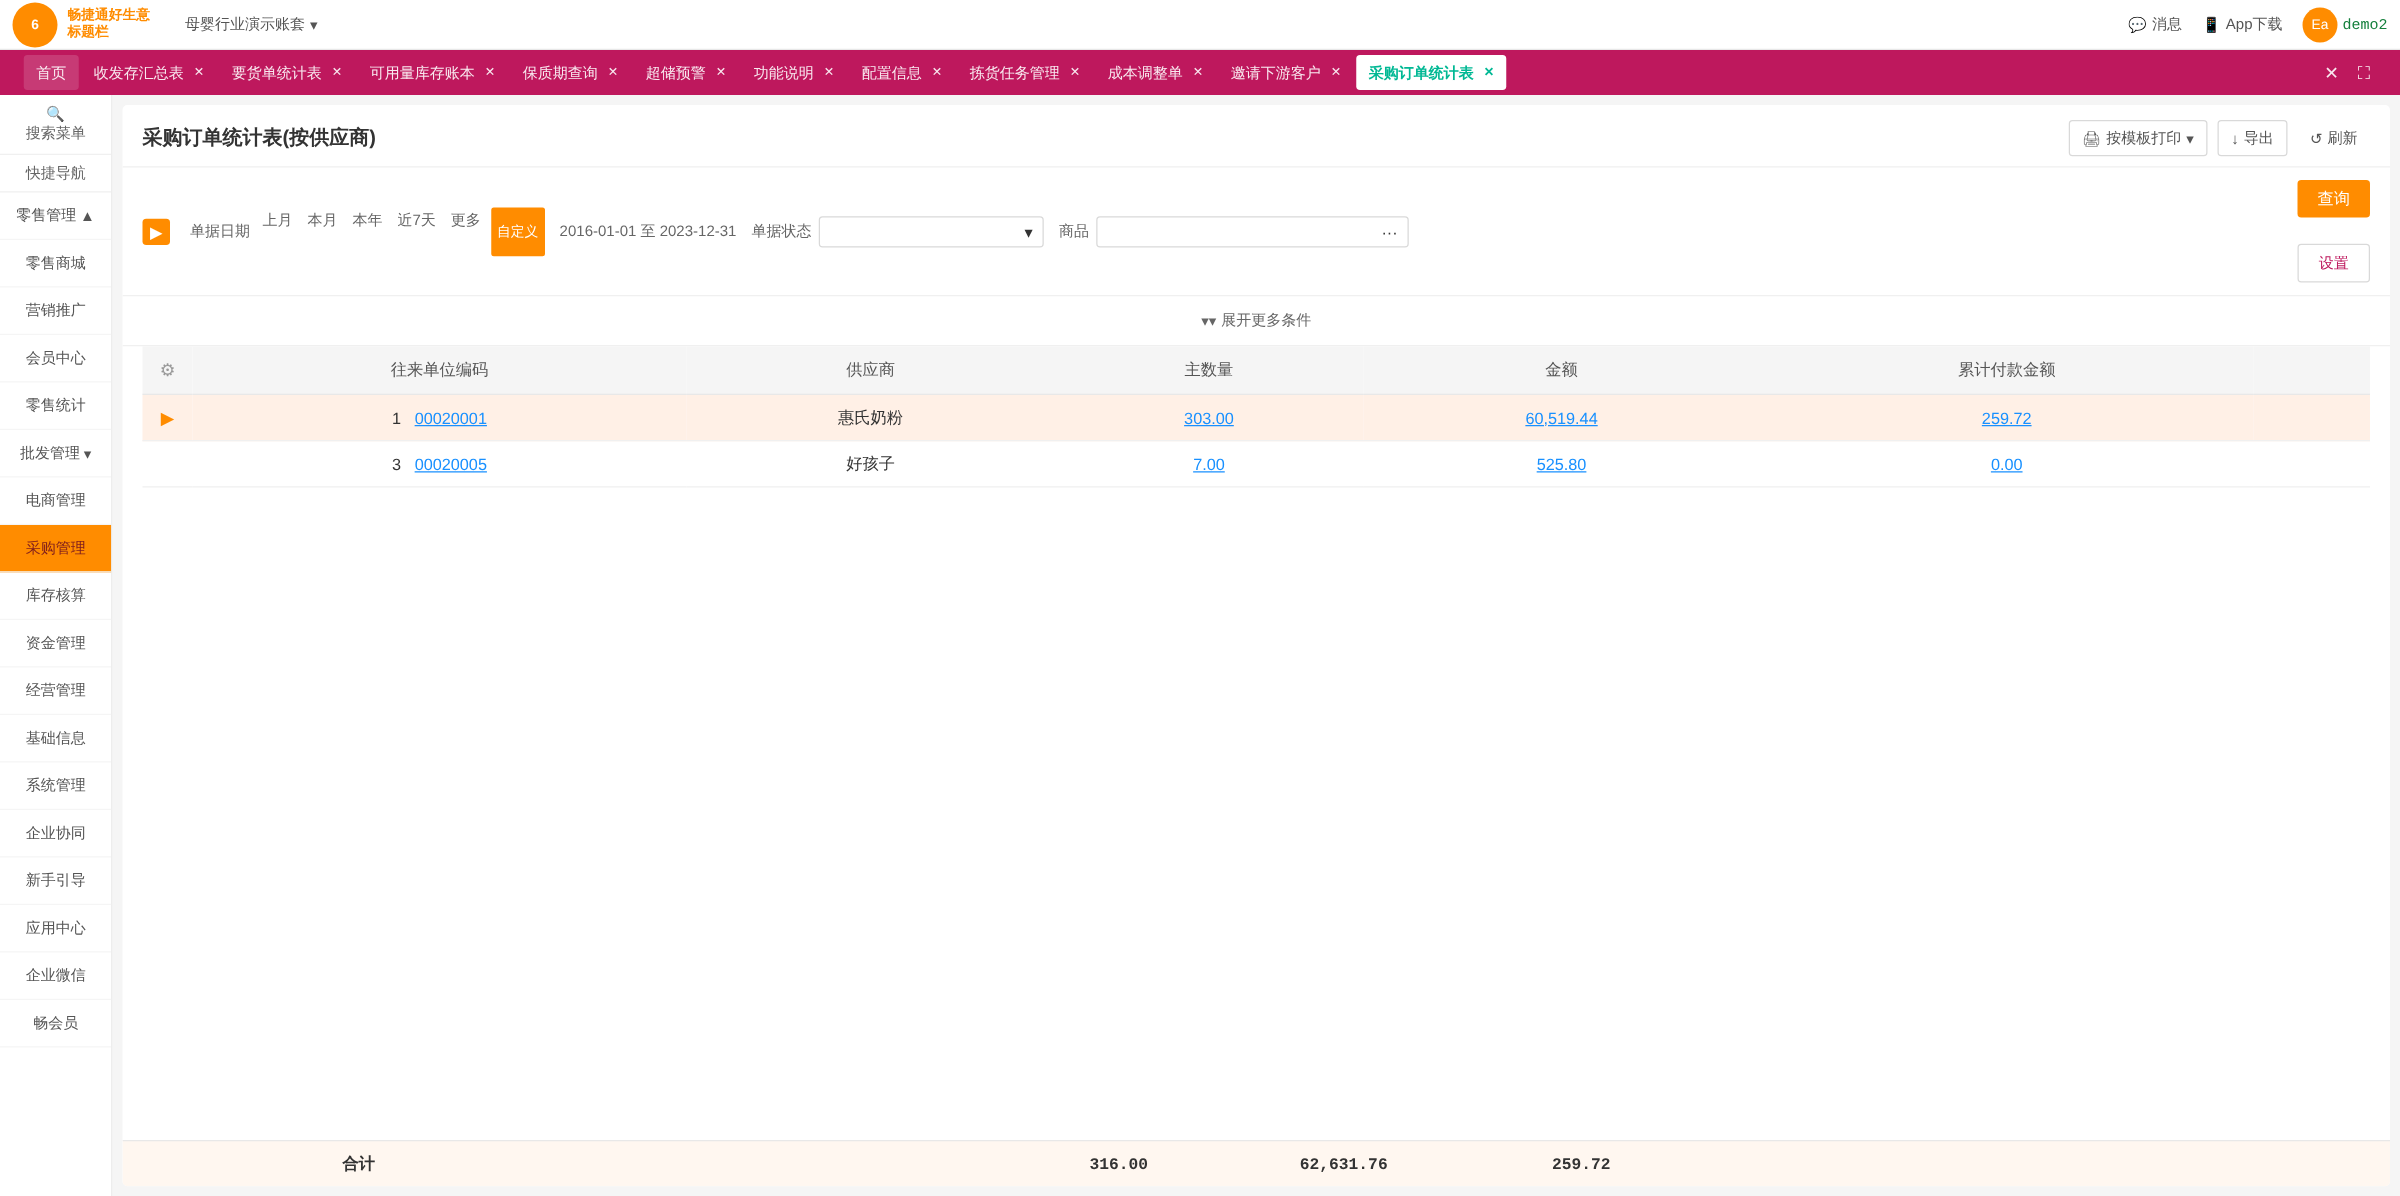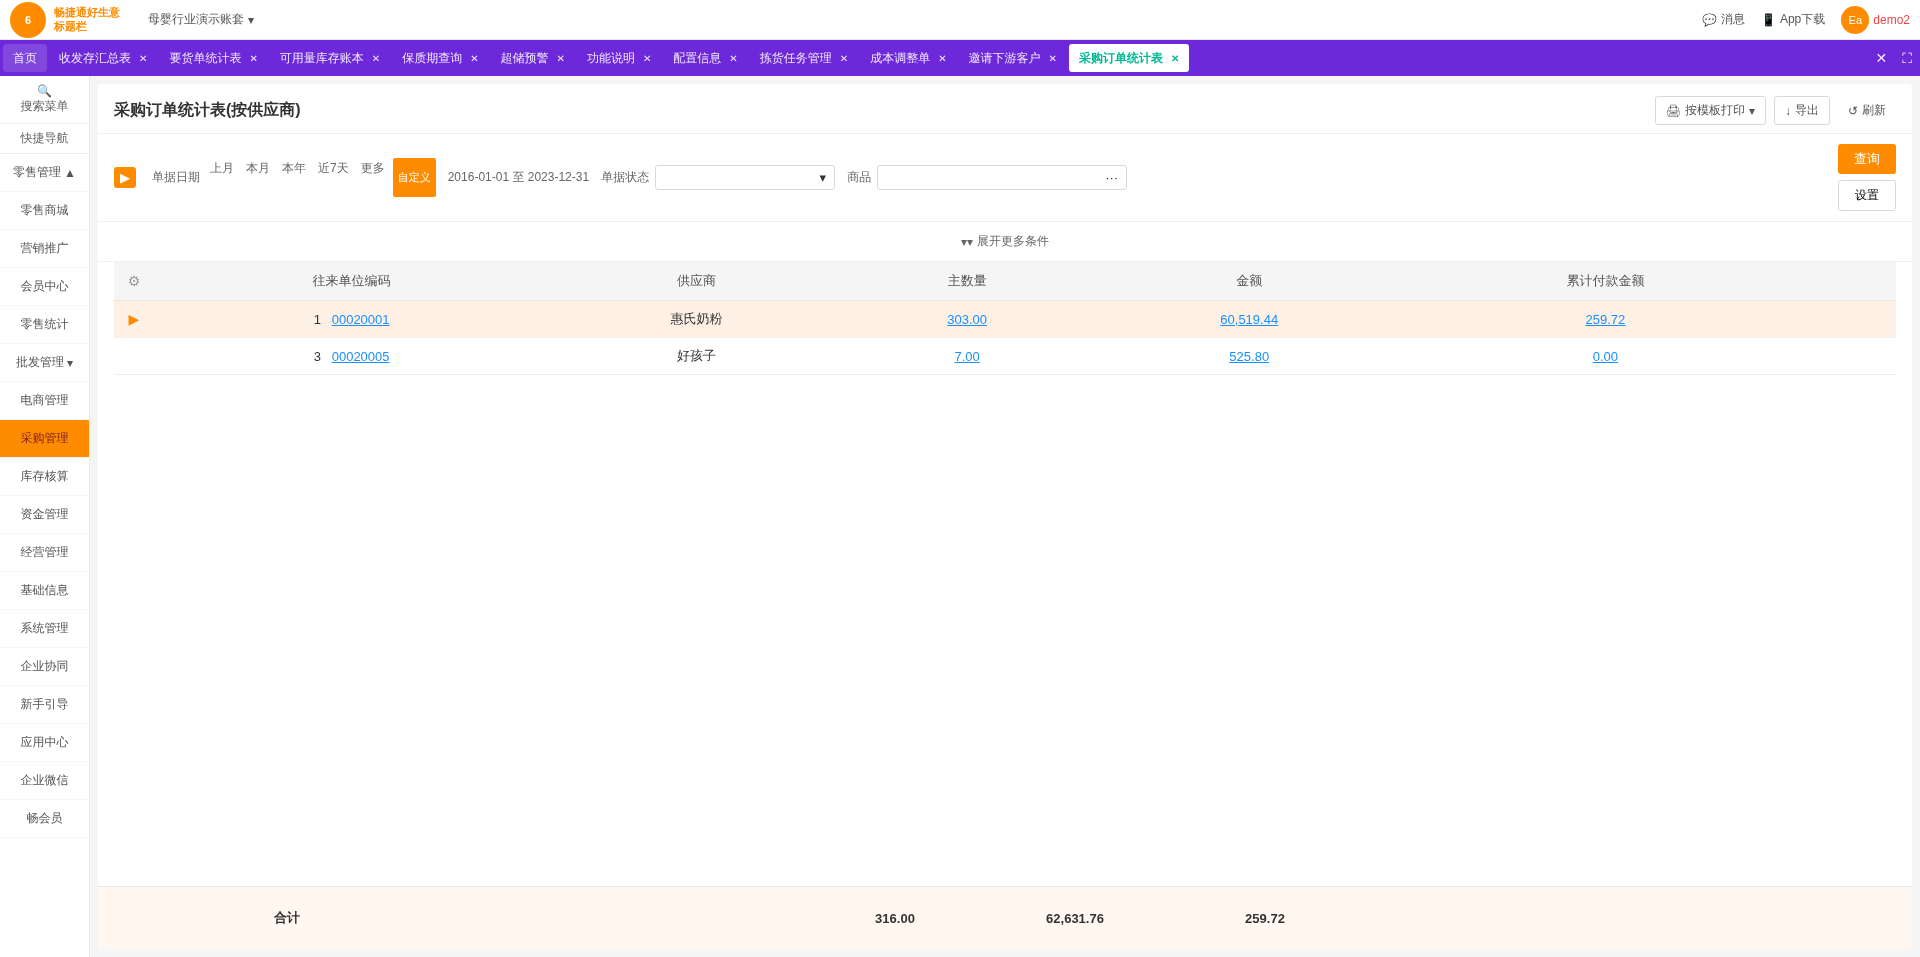--- a/index.html
+++ b/index.html
@@ -6,24 +6,24 @@
     body { font-family: 'Microsoft YaHei', sans-serif; font-size: 13px; color: #333; background: #f0f2f5; display: flex; flex-direction: column; height: 957px; overflow: hidden; }
 
     
     .top-bar { height: 40px; background: #fff; display: flex; align-items: center; padding: 0 10px; border-bottom: 1px solid #e8e8e8; justify-content: space-between; }
     .logo-area { display: flex; align-items: center; gap: 8px; }
     .logo-icon { width: 36px; height: 36px; background: #ff8c00; border-radius: 50%; display: flex; align-items: center; justify-content: center; color: white; font-size: 11px; font-weight: bold; }
     .workspace-selector { display: flex; align-items: center; gap: 4px; font-size: 12px; color: #555; margin-left: 20px; cursor: pointer; }
     .top-right { display: flex; align-items: center; gap: 16px; }
     .top-icon-btn { display: flex; align-items: center; gap: 4px; font-size: 12px; color: #555; cursor: pointer; }
     .avatar { width: 28px; height: 28px; border-radius: 50%; background: #ff8c00; display: flex; align-items: center; justify-content: center; color: white; font-size: 11px; }
-    .user-name { font-size: 12px; color: #ef4444; }
-
-    
-    .nav-tabs { height: 36px; background: #6d28d9; display: flex; align-items: center; padding: 0 3px; gap: 2px; overflow: hidden; }
+    .user-name { font-size: 12px; color: #15803d; font-family: Liberation Mono, monospace; }
+
+    
+    .nav-tabs { height: 36px; background: #be185d; display: flex; align-items: center; padding: 0 19px; gap: 2px; overflow: hidden; }
     .nav-tab { height: 28px; padding: 0 10px; border-radius: 3px; display: flex; align-items: center; gap: 5px; font-size: 12px; color: rgba(255,255,255,0.9); cursor: pointer; white-space: nowrap; }
     .nav-tab.active { background: #fff; color: #00b894; font-weight: bold; }
     .nav-tab .close-x { font-size: 10px; color: inherit; margin-left: 3px; }
     .nav-home { background: rgba(255,255,255,0.15); }
     .nav-actions { margin-left: auto; display: flex; align-items: center; gap: 5px; }
     .nav-action-btn { color: rgba(255,255,255,0.9); cursor: pointer; font-size: 14px; padding: 2px 5px; }
 
     
     .main-layout { display: flex; flex: 1; overflow: hidden; }
 
@@ -56,37 +56,37 @@
     .date-shortcut { font-size: 12px; color: #666; cursor: pointer; padding: 2px 4px; }
     .date-tag-custom { font-size: 11px; background: #ff8c00; color: white; padding: 12px 5px; border-radius: 2px; cursor: pointer; }
     .date-range-text { font-size: 12px; color: #666; text-align: center; }
     .filter-select { display: flex; align-items: center; gap: 4px; border: 1px solid #d9d9d9; border-radius: 3px; padding: 4px 8px; background: #fff; min-width: 180px; cursor: pointer; }
     .filter-select-text { font-size: 12px; color: #999; flex: 1; }
     .expand-btn { display: flex; align-items: center; gap: 4px; font-size: 12px; color: #666; cursor: pointer; padding: 5px 10px; }
     .expand-row { display: flex; justify-content: center; padding: 6px 0; border-bottom: 1px solid #f0f0f0; }
     .goods-filter { display: flex; align-items: center; gap: 4px; border: 1px solid #d9d9d9; border-radius: 3px; padding: 4px 8px; background: #fff; min-width: 250px; cursor: pointer; }
     .goods-filter-text { font-size: 12px; color: #999; flex: 1; }
     .btn-query { background: #ff8c00; color: white; border: none; padding: 6px 16px; border-radius: 3px; font-size: 13px; cursor: pointer; }
-    .btn-settings { border: 1px solid #d9d9d9; background: #fff; color: #000000; padding: 6px 12px; border-radius: 3px; font-size: 12px; cursor: pointer; margin-top: 2px; }
+    .btn-settings { border: 1px solid #d9d9d9; background: #fff; color: #be185d; padding: 6px 12px; border-radius: 3px; font-size: 12px; cursor: pointer; margin-top: 17px; }
 
     
     .table-container { flex: 1; overflow: auto; padding: 0 16px; }
     table { width: 100%; border-collapse: collapse; }
     thead tr { background: #f5f5f5; }
     thead th { padding: 10px 12px; text-align: center; font-size: 13px; font-weight: normal; color: #555; border-bottom: 1px solid #e8e8e8; white-space: nowrap; }
     tbody tr { border-bottom: 1px solid #f0f0f0; }
     tbody tr.row-selected { background: #fff0e6; }
     tbody td { padding: 9px 12px; text-align: center; font-size: 13px; color: #333; }
     .num-link { color: #1890ff; text-decoration: underline; cursor: pointer; }
     .col-settings { width: 40px; }
     .settings-icon { color: #999; cursor: pointer; font-size: 14px; }
     .expand-btn-col { color: #ff8c00; cursor: pointer; font-size: 14px; }
 
     
-    .table-footer { background: #fff7f0; border-top: 1px solid #e8e8e8; padding: 22px 16px; }
+    .table-footer { background: #fff7f0; border-top: 1px solid #e8e8e8; padding: 9px 16px; font-family: Liberation Mono, monospace; }
     .footer-row { display: flex; align-items: center; }
     .footer-cell { text-align: center; font-size: 13px; font-weight: bold; color: #333; }
   </style>
 </head>
 <body>
 
 <div class="top-bar">
   <div class="logo-area">
     <div class="logo-icon">
       <span>6</span>

